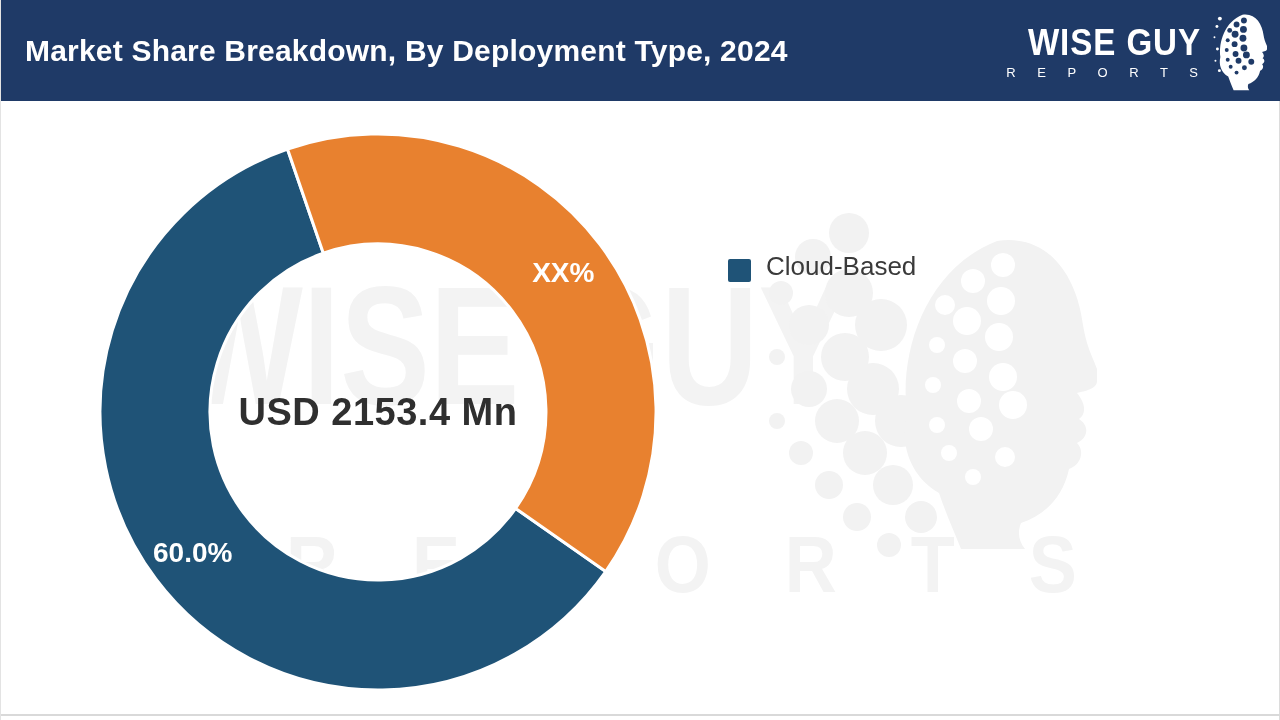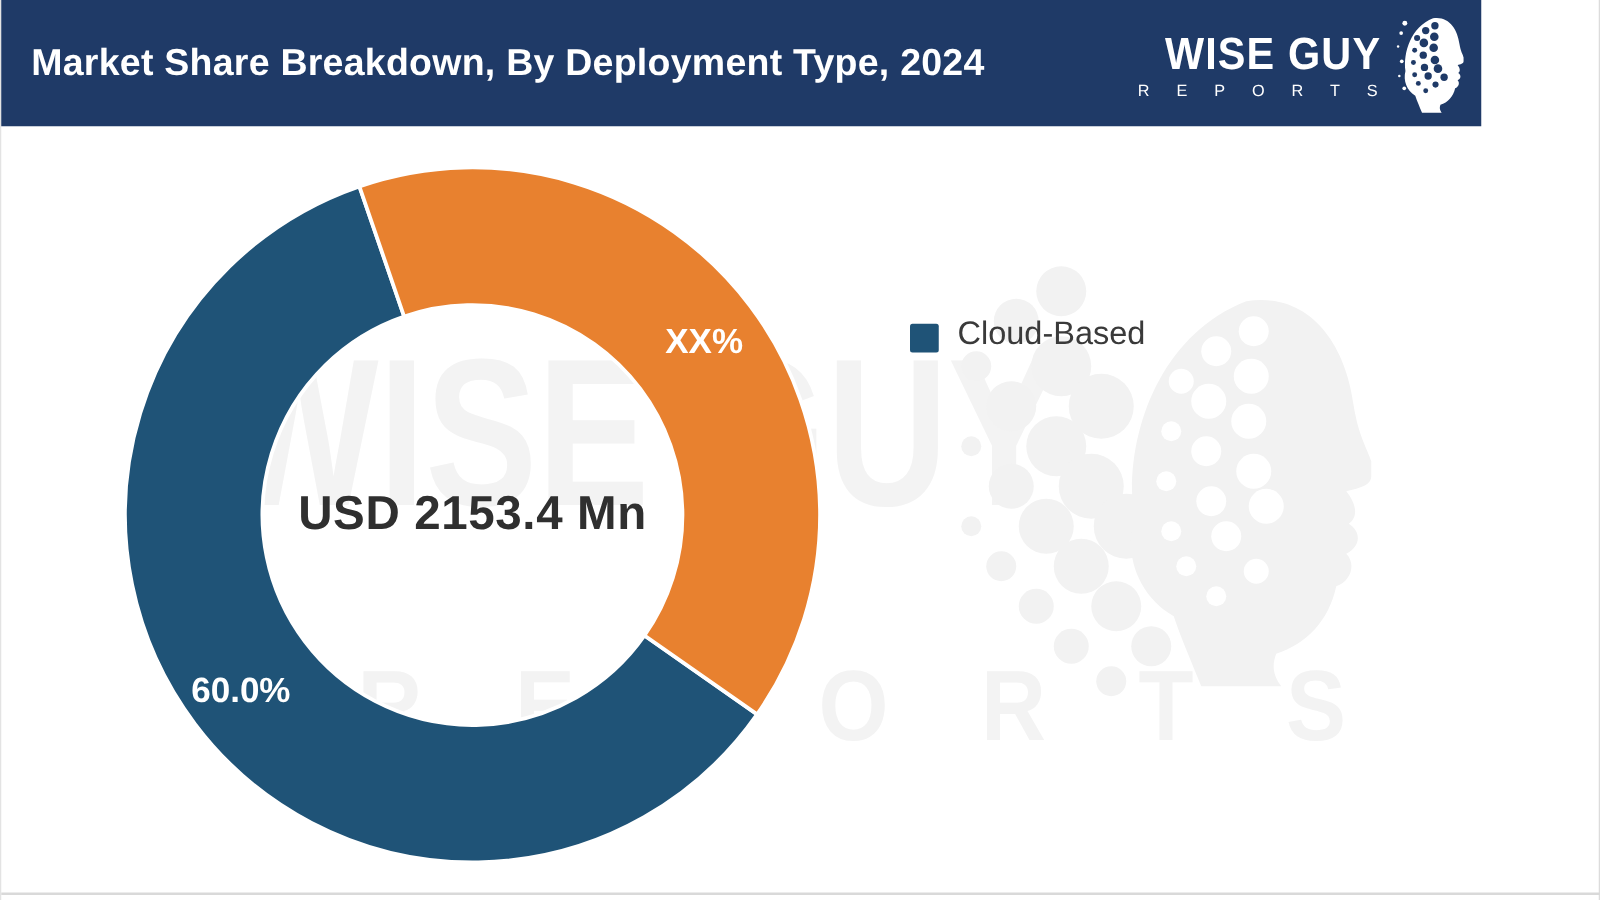--- a/index.html
+++ b/index.html
@@ -2,21 +2,21 @@
 <html><head>
 <meta charset="utf-8">
 <style>
   * { margin:0; padding:0; box-sizing:border-box; }
   html,body { width:1280px; height:720px; overflow:hidden; background:#fff;
               font-family:"Liberation Sans", sans-serif; }
   .page { position:relative; width:1280px; height:720px; background:#fff;
           border-left:1px solid #e3e3e3; border-right:1px solid #dcdcdc; }
 
   
-  .header { position:absolute; left:0; top:0; width:1184px; height:101px;
+  .header { position:absolute; left:0; top:0; width:1280px; height:101px;
             background:#1f3a67; display:flex; align-items:center; }
   .title { color:#ffffff; font-size:30px; font-weight:700; letter-spacing:.2px;
            padding-left:24px; white-space:nowrap; }
   .logo { position:absolute; right:14px; top:8px; height:85px;
           display:flex; align-items:center; }
   .logo-text { text-align:center; margin-right:6px; }
   .logo-line1 { color:#fff; font-size:36px; font-weight:600; letter-spacing:1px;
                 transform:scaleX(.92); transform-origin:right center; white-space:nowrap; }
   .logo-line2 { color:#fff; font-size:13px; font-weight:400; letter-spacing:9px;
                 margin-top:1px; white-space:nowrap; }

